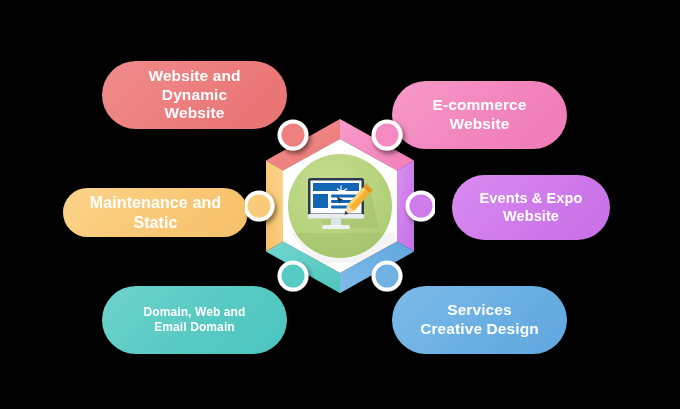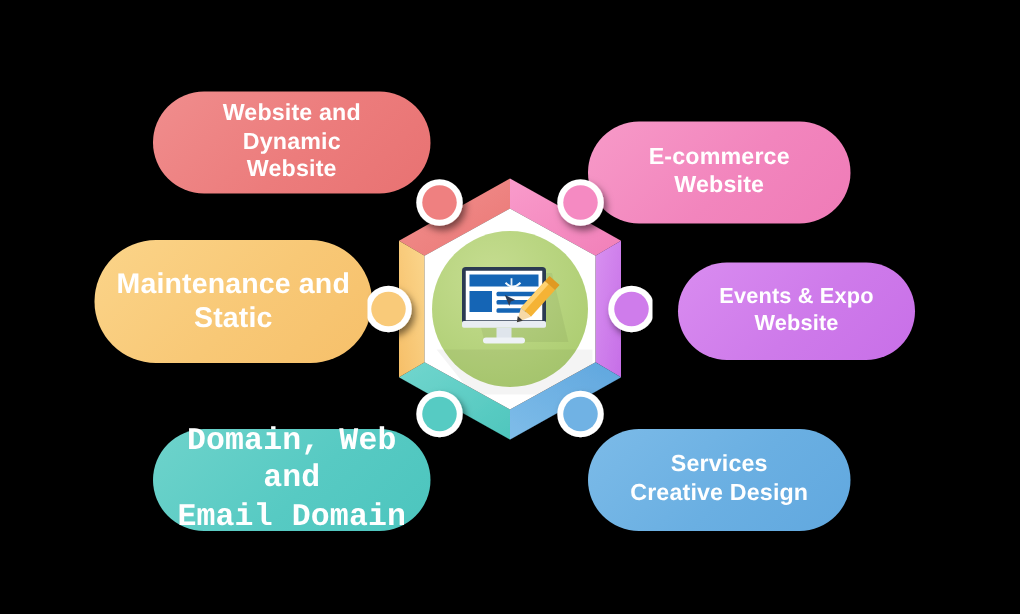--- a/index.html
+++ b/index.html
@@ -22,26 +22,26 @@
     letter-spacing:.1px;
     box-sizing:border-box;
     padding:6px 14px;
   }
   .pill span{display:block;}
 
   .pill-tl{left:102px;top:61px;width:185px;height:68px;font-size:15.5px;
     background:linear-gradient(135deg,#f08d8d 0%,#ec7c7c 55%,#e87272 100%);}
   .pill-tr{left:392px;top:61px;width:175px;height:68px;font-size:15.5px;
     background:linear-gradient(135deg,#f79ac8 0%,#f285bd 55%,#ef7bb7 100%);margin-top:20px;}
-  .pill-ml{left:63px;top:160px;width:185px;height:82px;font-size:19px;
+  .pill-ml{left:63px;top:188px;width:185px;height:49px;font-size:16px;
     background:linear-gradient(135deg,#fbd489 0%,#f8c876 55%,#f6c06a 100%);}
   .pill-mr{left:452px;top:175px;width:158px;height:65px;font-size:14.5px;
     background:linear-gradient(135deg,#d98cf0 0%,#ce7aea 55%,#c86fe8 100%);align-items:center;}
-  .pill-bl{left:102px;top:286px;width:185px;height:68px;font-size:21px;
-    background:linear-gradient(135deg,#6ed3cb 0%,#57cac3 55%,#4cc5be 100%);font-family:Liberation Mono, monospace;}
+  .pill-bl{left:102px;top:286px;width:185px;height:68px;font-size:12px;
+    background:linear-gradient(135deg,#6ed3cb 0%,#57cac3 55%,#4cc5be 100%);}
   .pill-br{left:392px;top:286px;width:175px;height:68px;font-size:15.5px;
     background:linear-gradient(135deg,#7cbbe8 0%,#6aafe2 55%,#61a8df 100%);}
 
   
   #hexwrap{position:absolute;left:245px;top:113px;width:190px;height:186px;}
   #hexsvg{position:absolute;left:0;top:0;width:190px;height:186px;}
 
   
   #iconbox{
     position:absolute;left:52px;top:55px;width:86px;height:74px;

